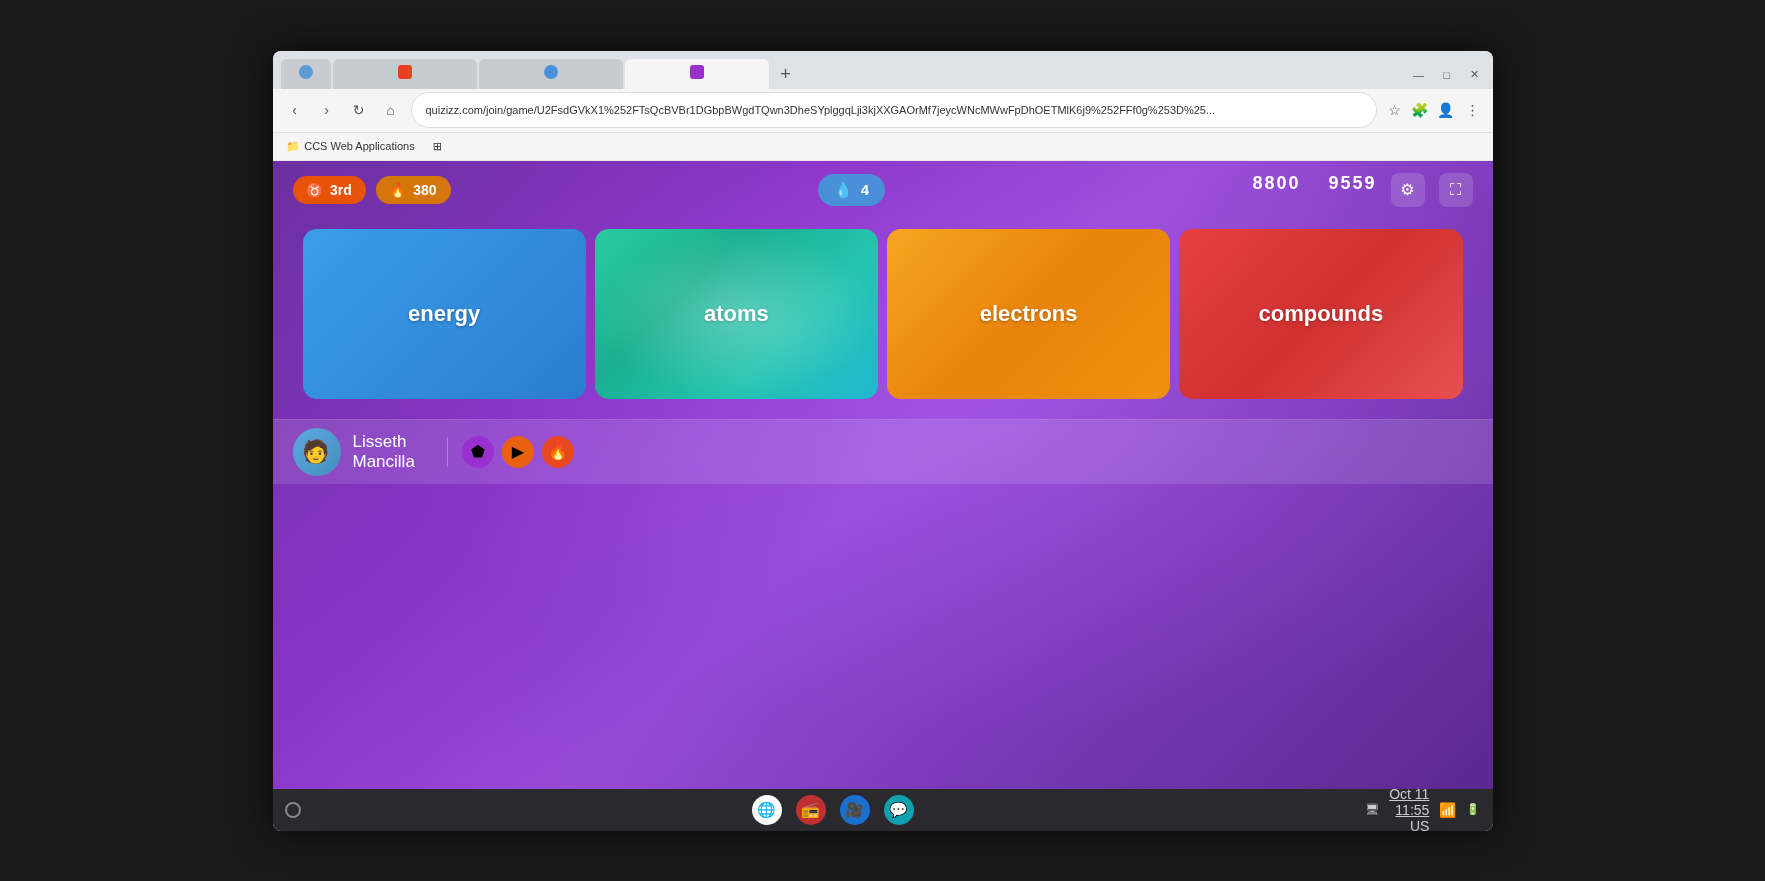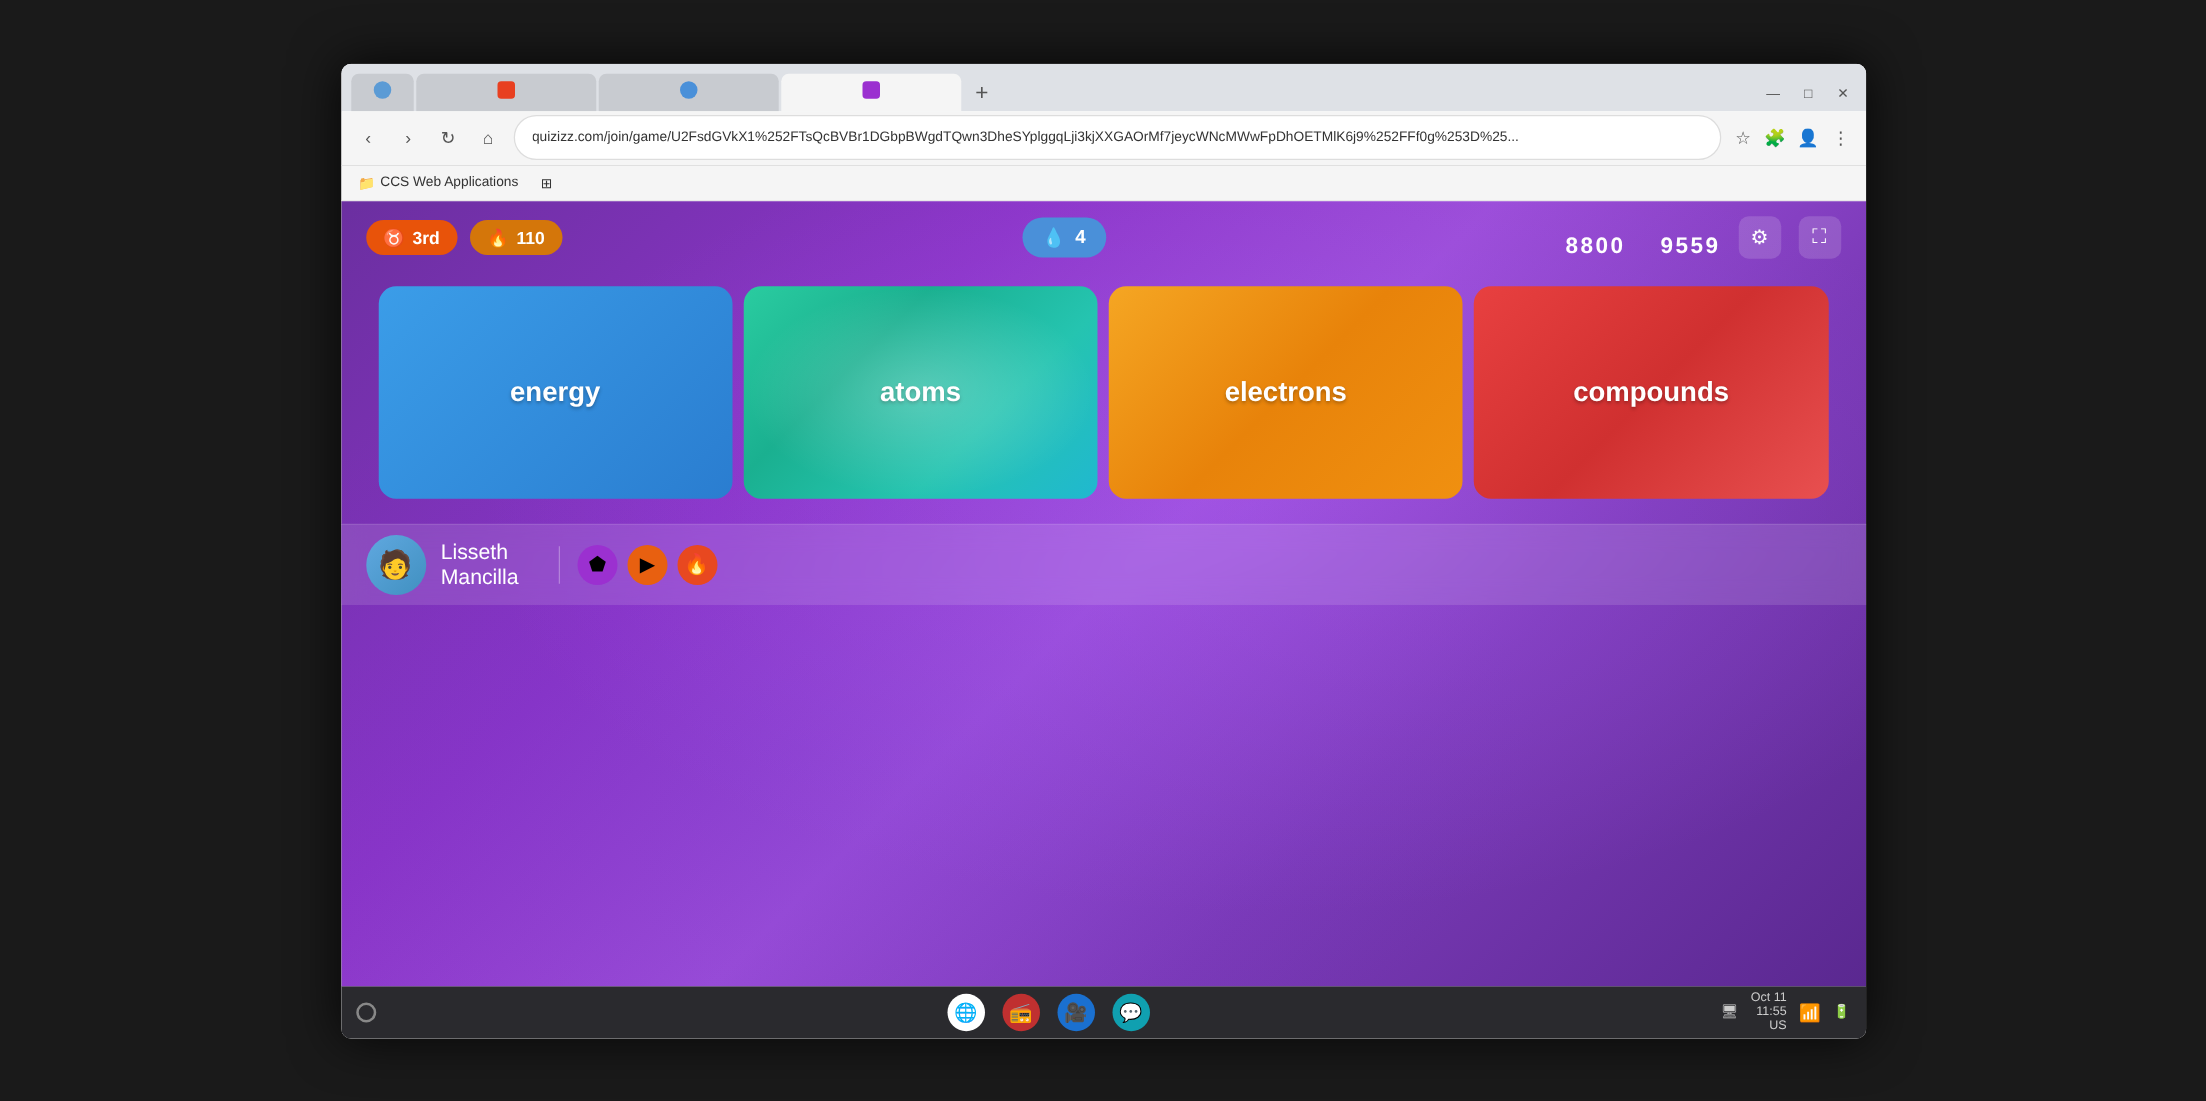--- a/index.html
+++ b/index.html
@@ -274,21 +274,21 @@
       font-size: 15px;
       padding: 7px 16px;
       border-radius: 20px;
       display: flex;
       align-items: center;
       gap: 8px;
     }
 
     .hud-right {
       display: flex;
-      align-items: flex-end;
+      align-items: flex-start;
       gap: 14px;
     }
 
     .score-numbers {
       color: white;
       font-weight: 700;
       font-size: 18px;
       letter-spacing: 2px;
     }
 
@@ -489,22 +489,23 @@
       align-items: center;
       gap: 10px;
       color: #ccc;
       font-size: 11px;
     }
 
     .taskbar-date {
       display: flex;
       flex-direction: column;
       align-items: flex-end;
-      font-size: 10px;
+      font-size: 14px;
       color: #ccc;
+      text-decoration: underline;
     }
 
     .wifi-icon { font-size: 14px; color: #ccc; }
 
     
     .answer-teal::after {
       content: '';
       position: absolute;
       top: 0; left: 0; right: 0; bottom: 0;
       background: radial-gradient(ellipse at 50% 50%, rgba(255,255,255,0.25) 0%, transparent 70%);
@@ -574,21 +575,21 @@
 
     <div class="game-area">
 
       <div class="hud">
         <div class="rank-badge">
           <span>♉</span>
           <span>3rd</span>
         </div>
         <div class="score-badge">
           <span>🔥</span>
-          <span>110</span>
+          <span>380</span>
         </div>
         <div class="streak-center">
           <div class="streak-badge">
             <span>💧</span>
             <span>4</span>
           </div>
         </div>
         <div class="hud-right">
           <span class="score-numbers">
             <span>8800</span>

